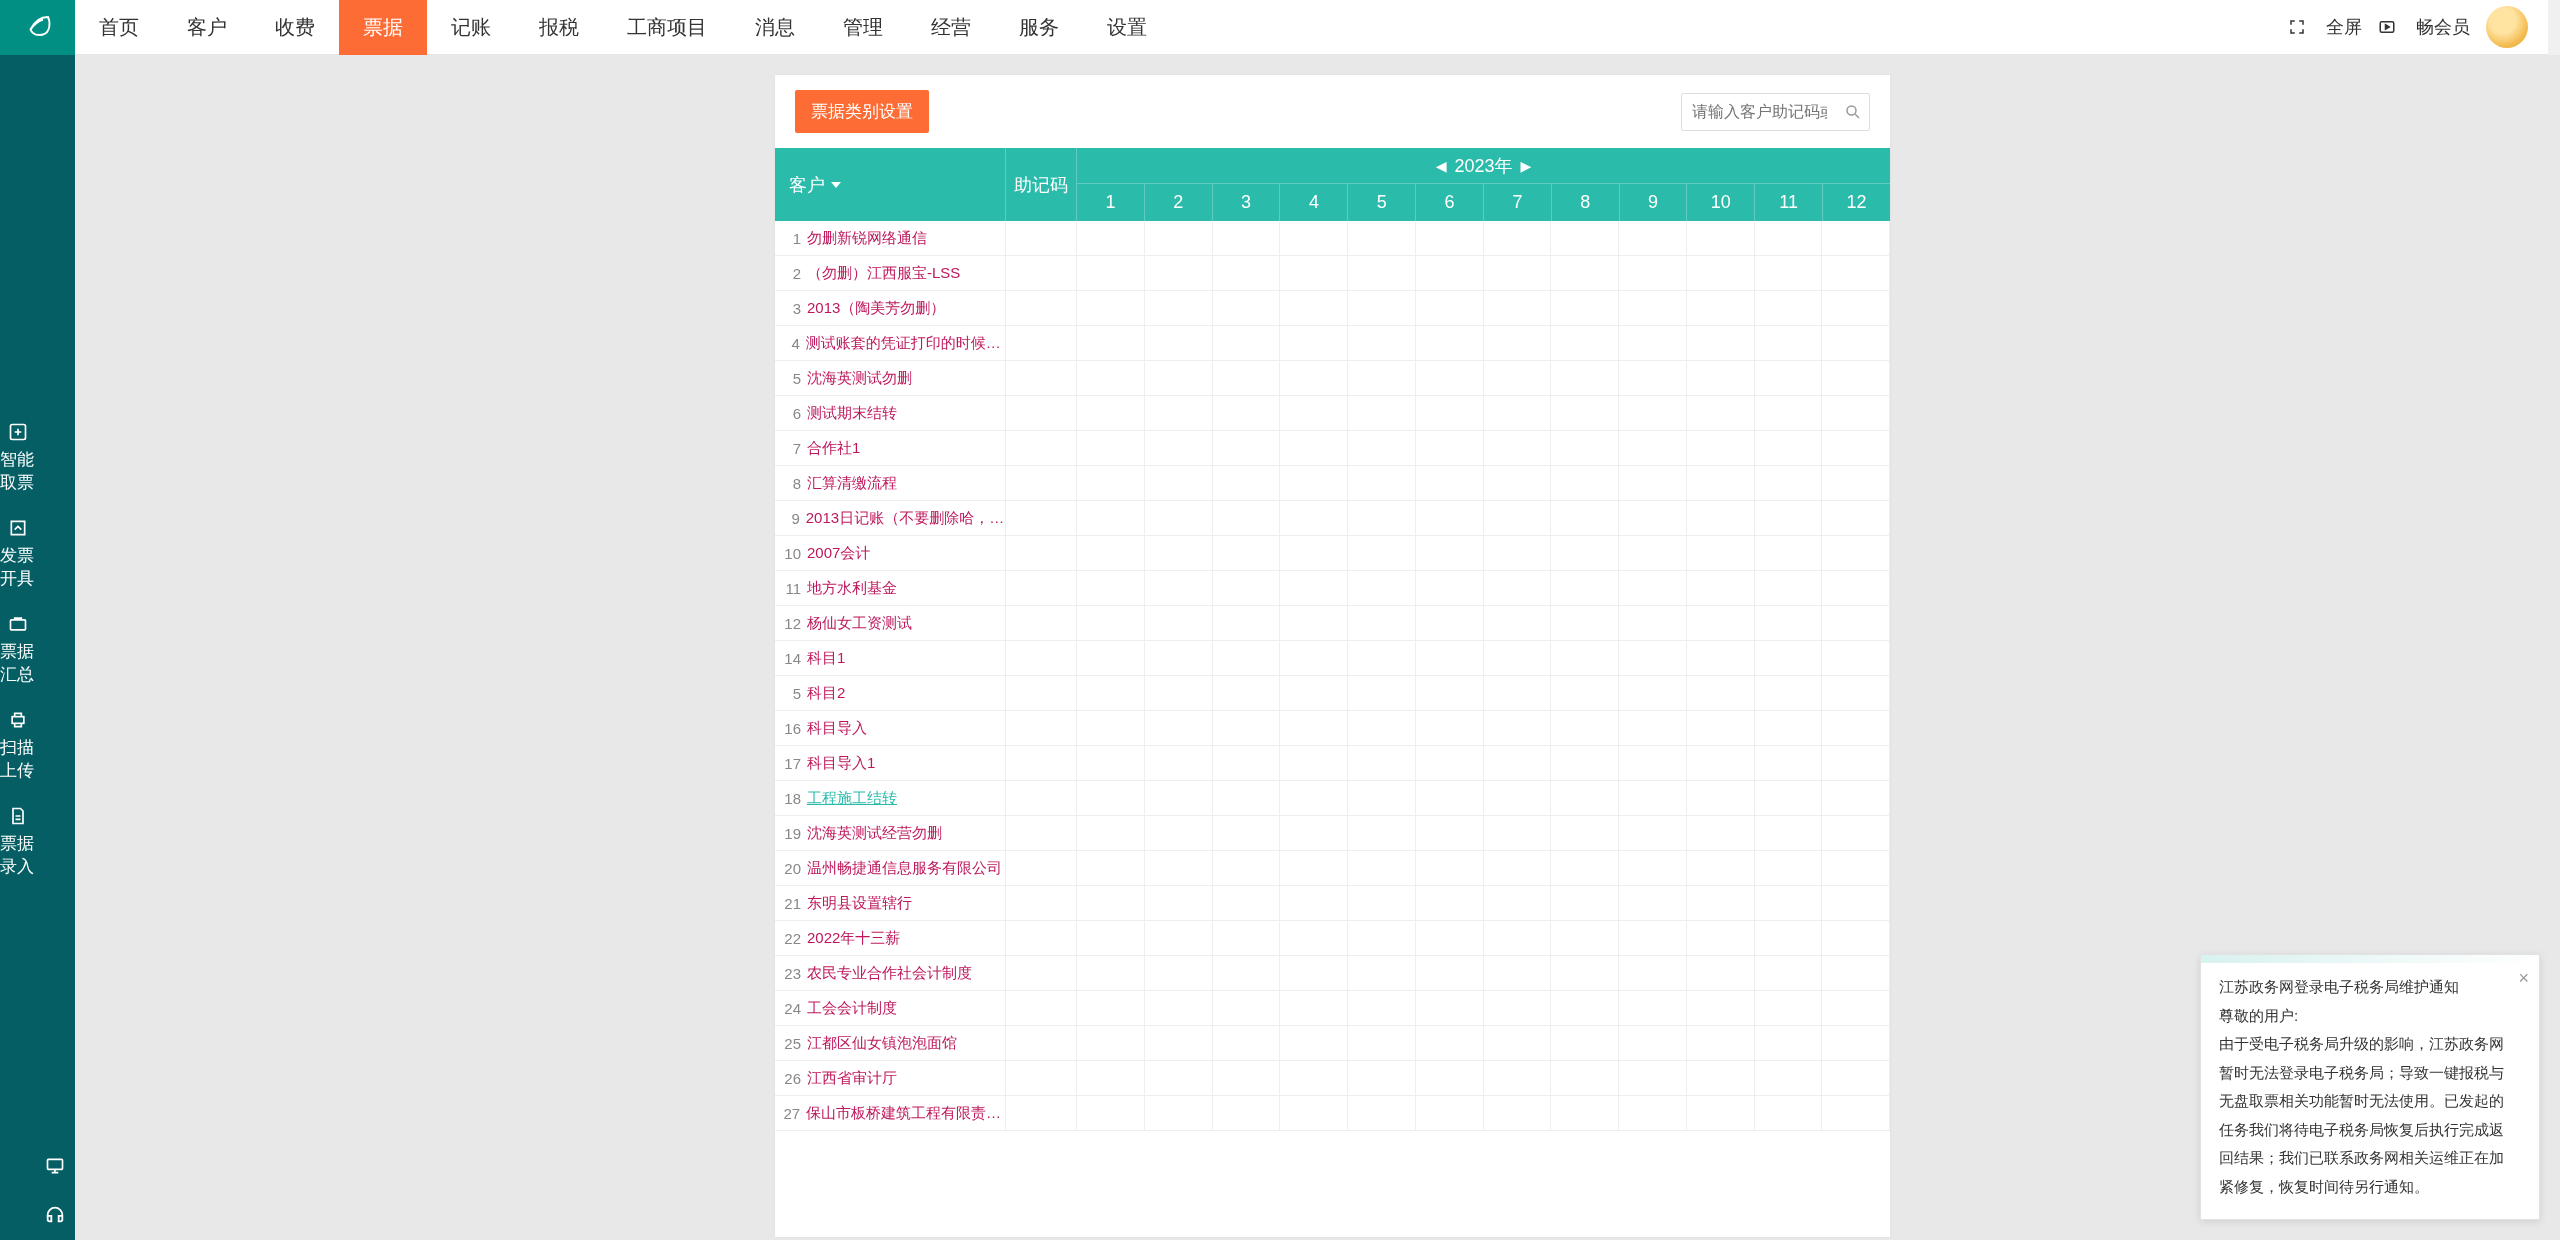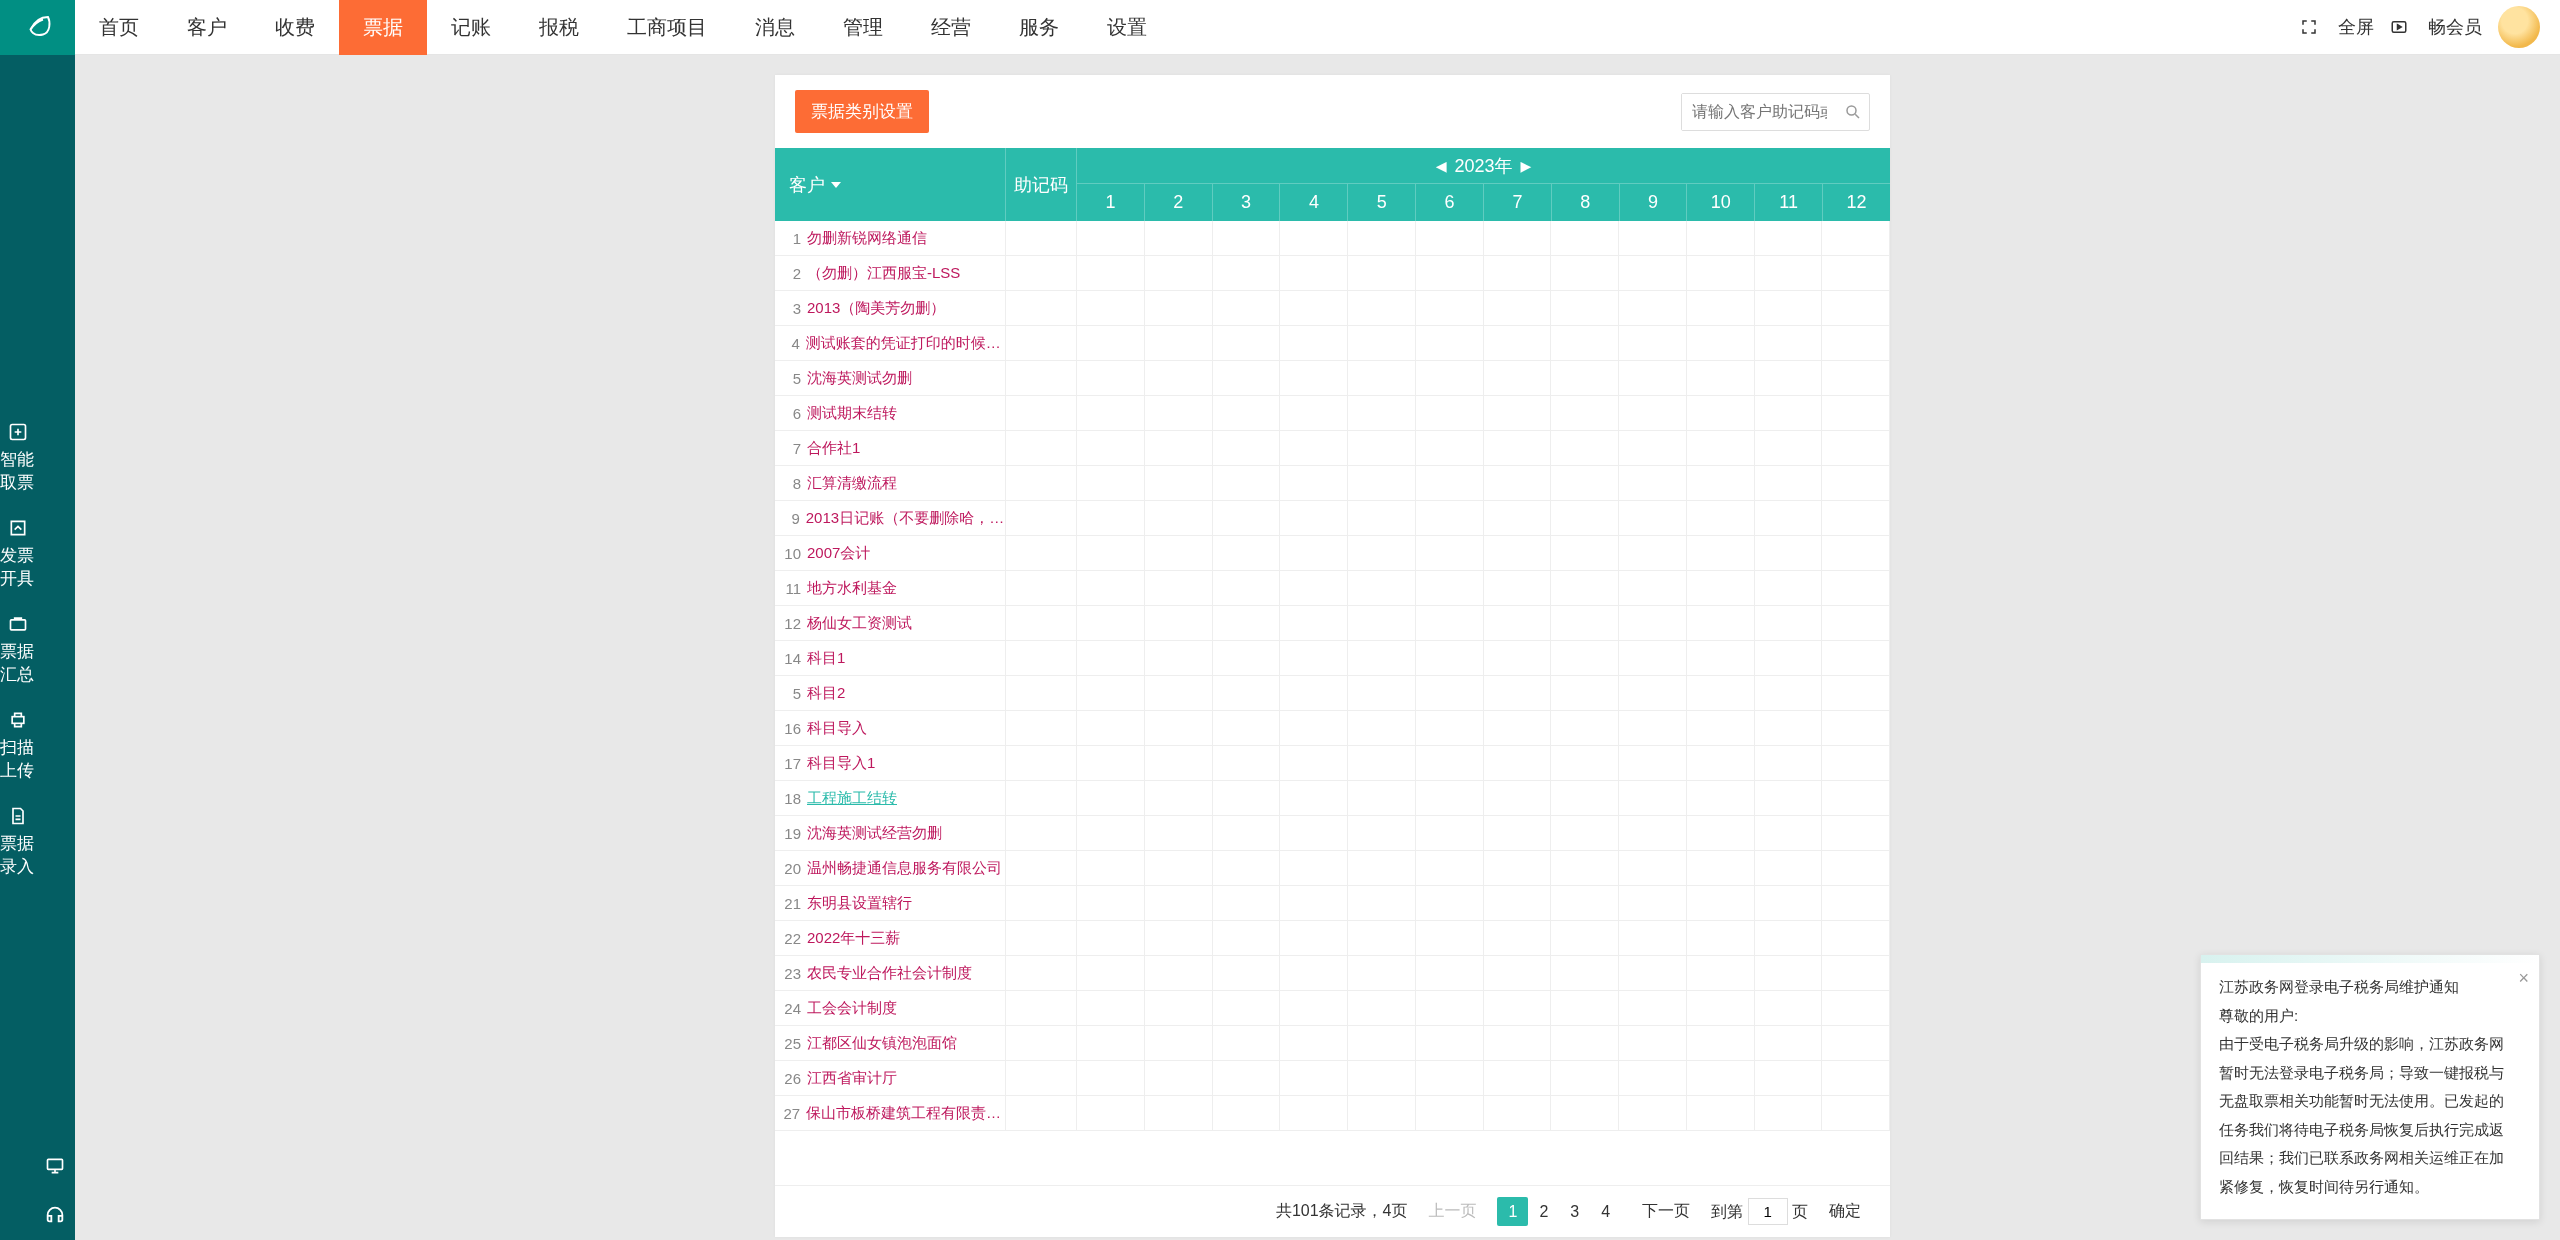--- a/index.html
+++ b/index.html
@@ -1,18 +1,18 @@
 <!DOCTYPE html>
 <html><head>
 <meta charset="utf-8">
 <style>
 * { margin: 0; padding: 0; box-sizing: border-box; }
 body { font-family: "Microsoft YaHei", Arial, sans-serif; font-size: 12px; background: #f0f0f0; overflow: hidden; }
 .app { width: 2560px; height: 1240px; display: flex; flex-direction: column; position: relative; }
-.topbar { position: absolute; top: 0; left: 0; right: 0; height: 55px; background: #fff; display: flex; align-items: center; z-index: 10; border-bottom: 1px solid #e5e5e5; }
+.topbar { position: absolute; top: 0; left: 0; right: 12px; height: 55px; background: #fff; display: flex; align-items: center; z-index: 10; border-bottom: 1px solid #e5e5e5; }
 .logo-pad { width: 75px; height: 55px; display: flex; align-items: center; justify-content: center; background: #018f83; }
 .logo-icon { width: 30px; height: 30px; color: #fff; }
 .top-tabs { display: flex; height: 55px; }
 .top-tab { padding: 0 24px; display: flex; align-items: center; color: #333; font-size: 20px; cursor: pointer; }
 .top-tab.active { background: #fd6c35; color: #fff; }
 .top-right { margin-left: auto; display: flex; align-items: center; gap: 16px; padding-right: 20px; font-size: 18px; color: #333; }
 .top-right .item { display: flex; align-items: center; gap: 20px; cursor: pointer; }
 .avatar { width: 42px; height: 42px; border-radius: 50%; background: radial-gradient(circle at 40% 35%, #ffe3a0 35%, #f2b84b 70%); }
 .sidebar { position: absolute; left: 0; top: 55px; bottom: 0; width: 75px; background: #045e63; display: flex; align-items: center; color: #fff; z-index: 5; }
 .side-item { width: 100%; padding: 14px 0 10px; display: flex; flex-direction: column; align-items: center; gap: 6px; cursor: pointer; font-size: 17px; }
@@ -696,32 +696,20 @@
             <div class="c-month"></div>
             <div class="c-month"></div>
             <div class="c-month"></div>
             <div class="c-month"></div>
             <div class="c-month"></div>
             <div class="c-month"></div>
             <div class="c-month"></div>
             <div class="c-month"></div>
           </div>
         </div>
-      <div class="pager">
-        <span>共101条记录，4页</span>
-        <span class="pg disabled">上一页</span>
-        <span id="pgNums"><span class="pg num active">1</span><span class="pg num">2</span><span class="pg num">3</span><span class="pg num">4</span></span>
-        <span class="pg">下一页</span>
-        <span class="jump">
-          <span>到第</span>
-          <input value="1" style="">
-          <span>页</span>
-        </span>
-        <span class="pg">确定</span>
-      </div>
     </div>
 
     <div class="toast">
       <span class="close">×</span>
       <div>江苏政务网登录电子税务局维护通知</div>
       <div>尊敬的用户:</div>
       <div>由于受电子税务局升级的影响，江苏政务网暂时无法登录电子税务局；导致一键报税与无盘取票相关功能暂时无法使用。已发起的任务我们将待电子税务局恢复后执行完成返回结果；我们已联系政务网相关运维正在加紧修复，恢复时间待另行通知。</div>
     </div>
   </div>
 </div>

